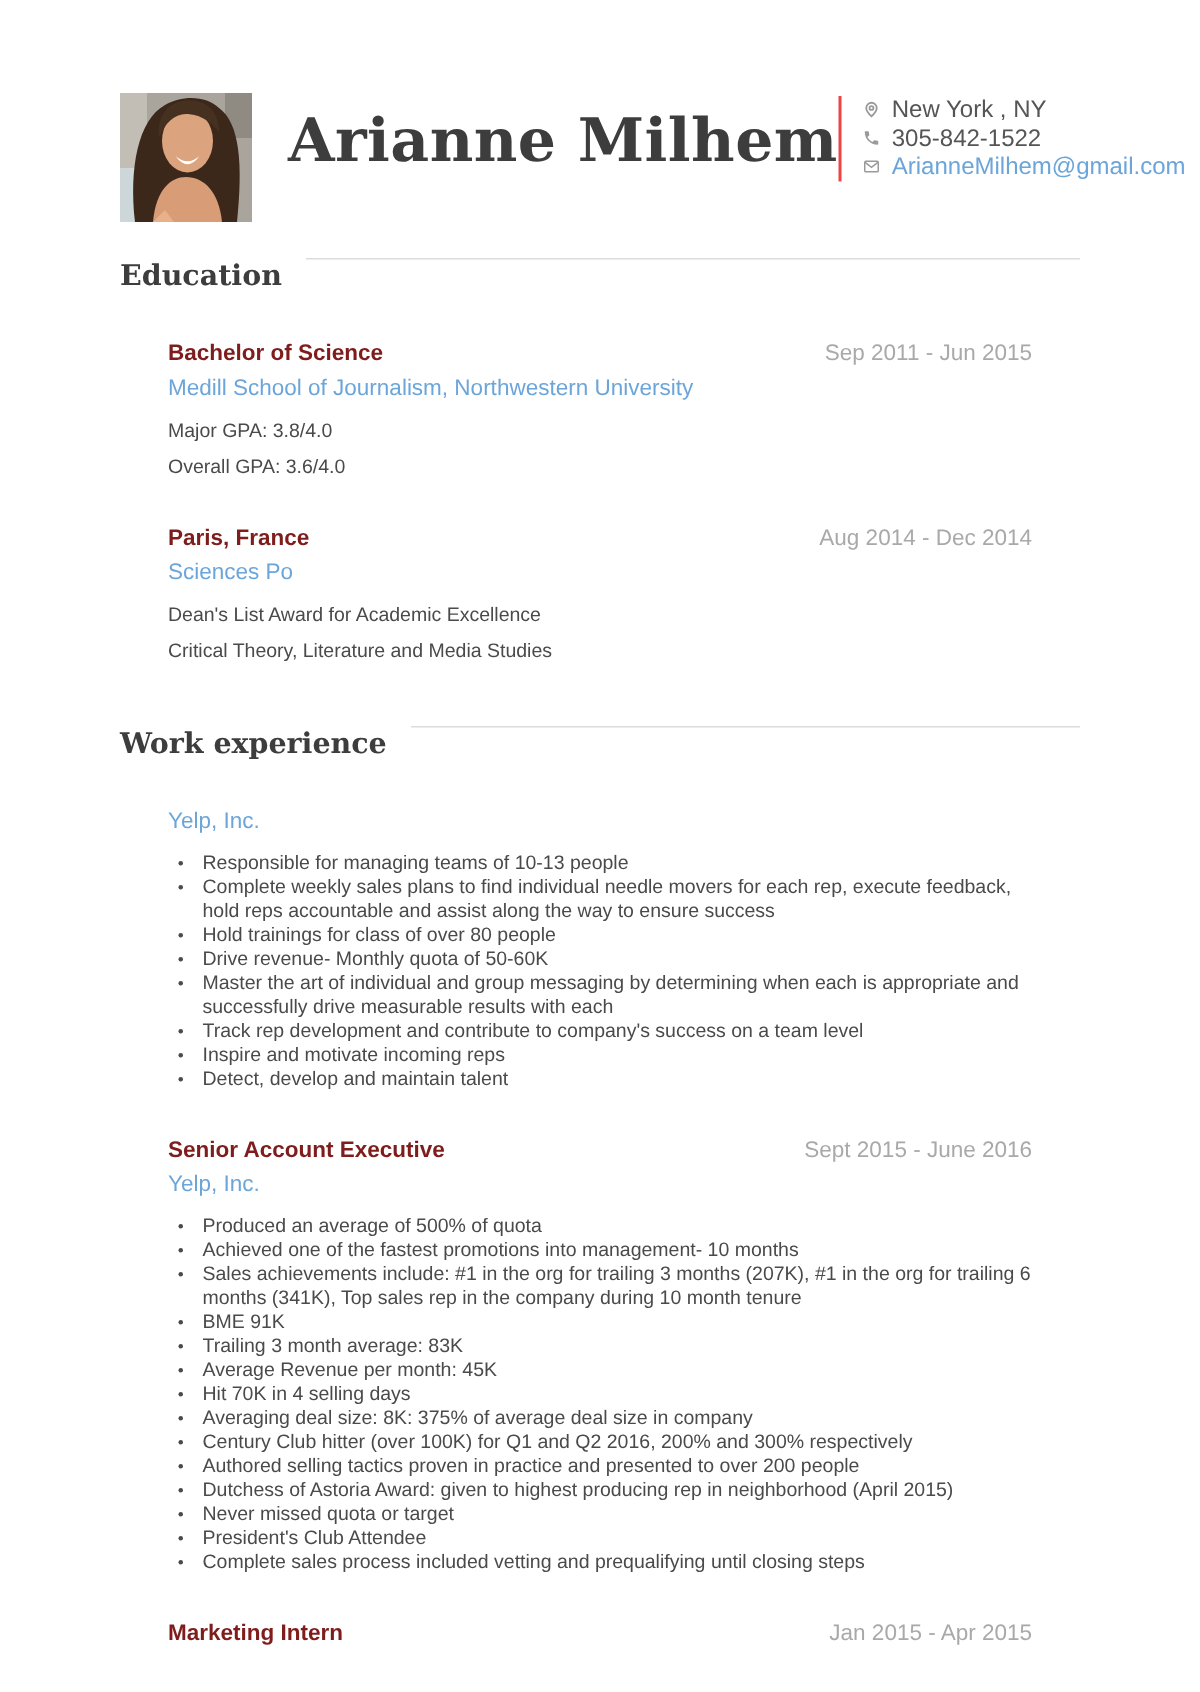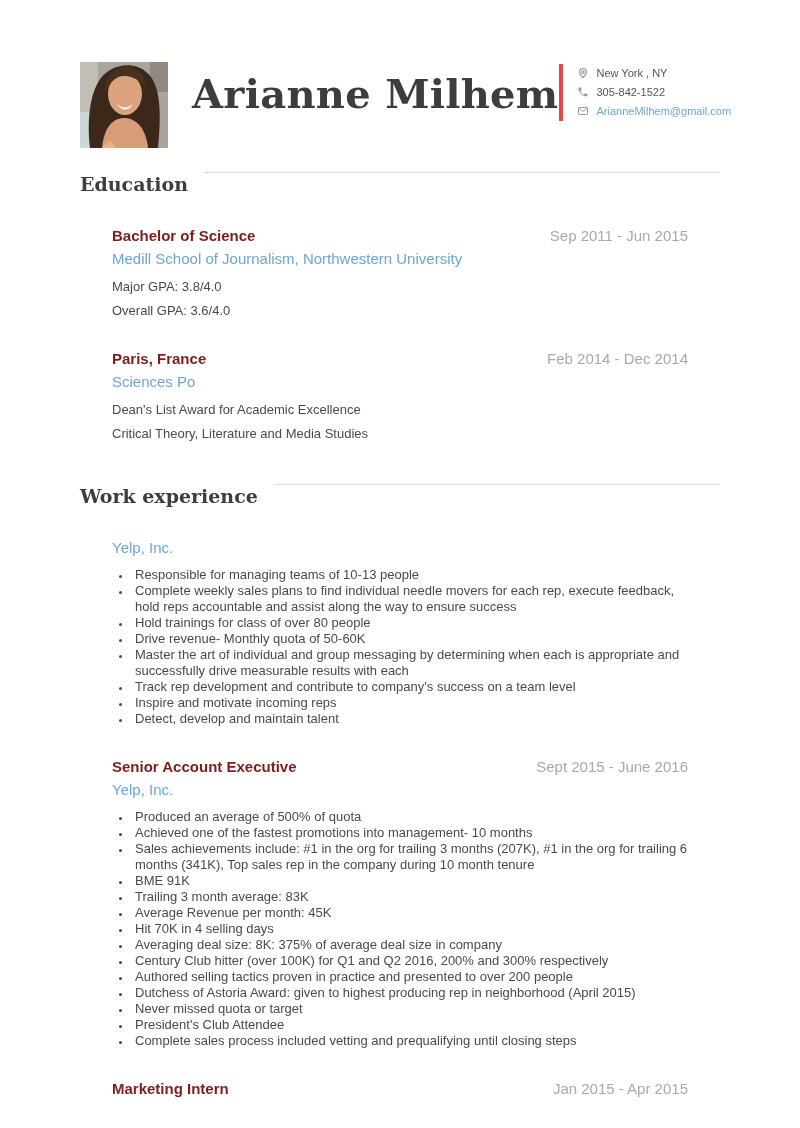--- a/index.html
+++ b/index.html
@@ -20,23 +20,23 @@
   .photo svg { display: block; }
   h1.name {
     flex: 1;
     font-family: "DejaVu Serif", serif;
     font-size: 40px; font-weight: 700; color: #3d3d3d;
     margin: 12px 0 0 24px; line-height: 1; letter-spacing: 0.3px;
     white-space: nowrap;
   }
   .contact {
     flex: none; margin-top: 2px;
-    border-left: 4px solid #ef4444;
+    border-left: 2px solid #ef4444;
     padding-left: 14px; min-width: 158px;
-    font-size: 11px; color: #555555;
+    font-size: 16px; color: #555555;
   }
   .c-row { display: flex; align-items: center; line-height: 19px; }
   .c-ic { width: 13px; height: 13px; margin-right: 7px; flex: none; display: inline-flex; }
   .c-ic svg { width: 12px; height: 12px; }
   a.email { color: #6ba5d9; text-decoration: none; }
 
   
   .sec-head { display: flex; margin-top: 24px; }
   .sec-head.work { margin-top: 42px; }
   h2.sec-title {
@@ -140,21 +140,21 @@
         <p class="entry-sub">Medill School of Journalism, Northwestern University</p>
         <div class="details">
           <p>Major GPA: 3.8/4.0</p>
           <p>Overall GPA: 3.6/4.0</p>
         </div>
       </div>
 
       <div class="entry">
         <div class="entry-head">
           <h3 class="entry-title">Paris, France</h3>
-          <span class="entry-date">Feb 2014 - Dec 2014</span>
+          <span class="entry-date">Aug 2014 - Dec 2014</span>
         </div>
         <p class="entry-sub">Sciences Po</p>
         <div class="details">
           <p>Dean's List Award for Academic Excellence</p>
           <p>Critical Theory, Literature and Media Studies</p>
         </div>
       </div>
 
     </div>
   </div>

